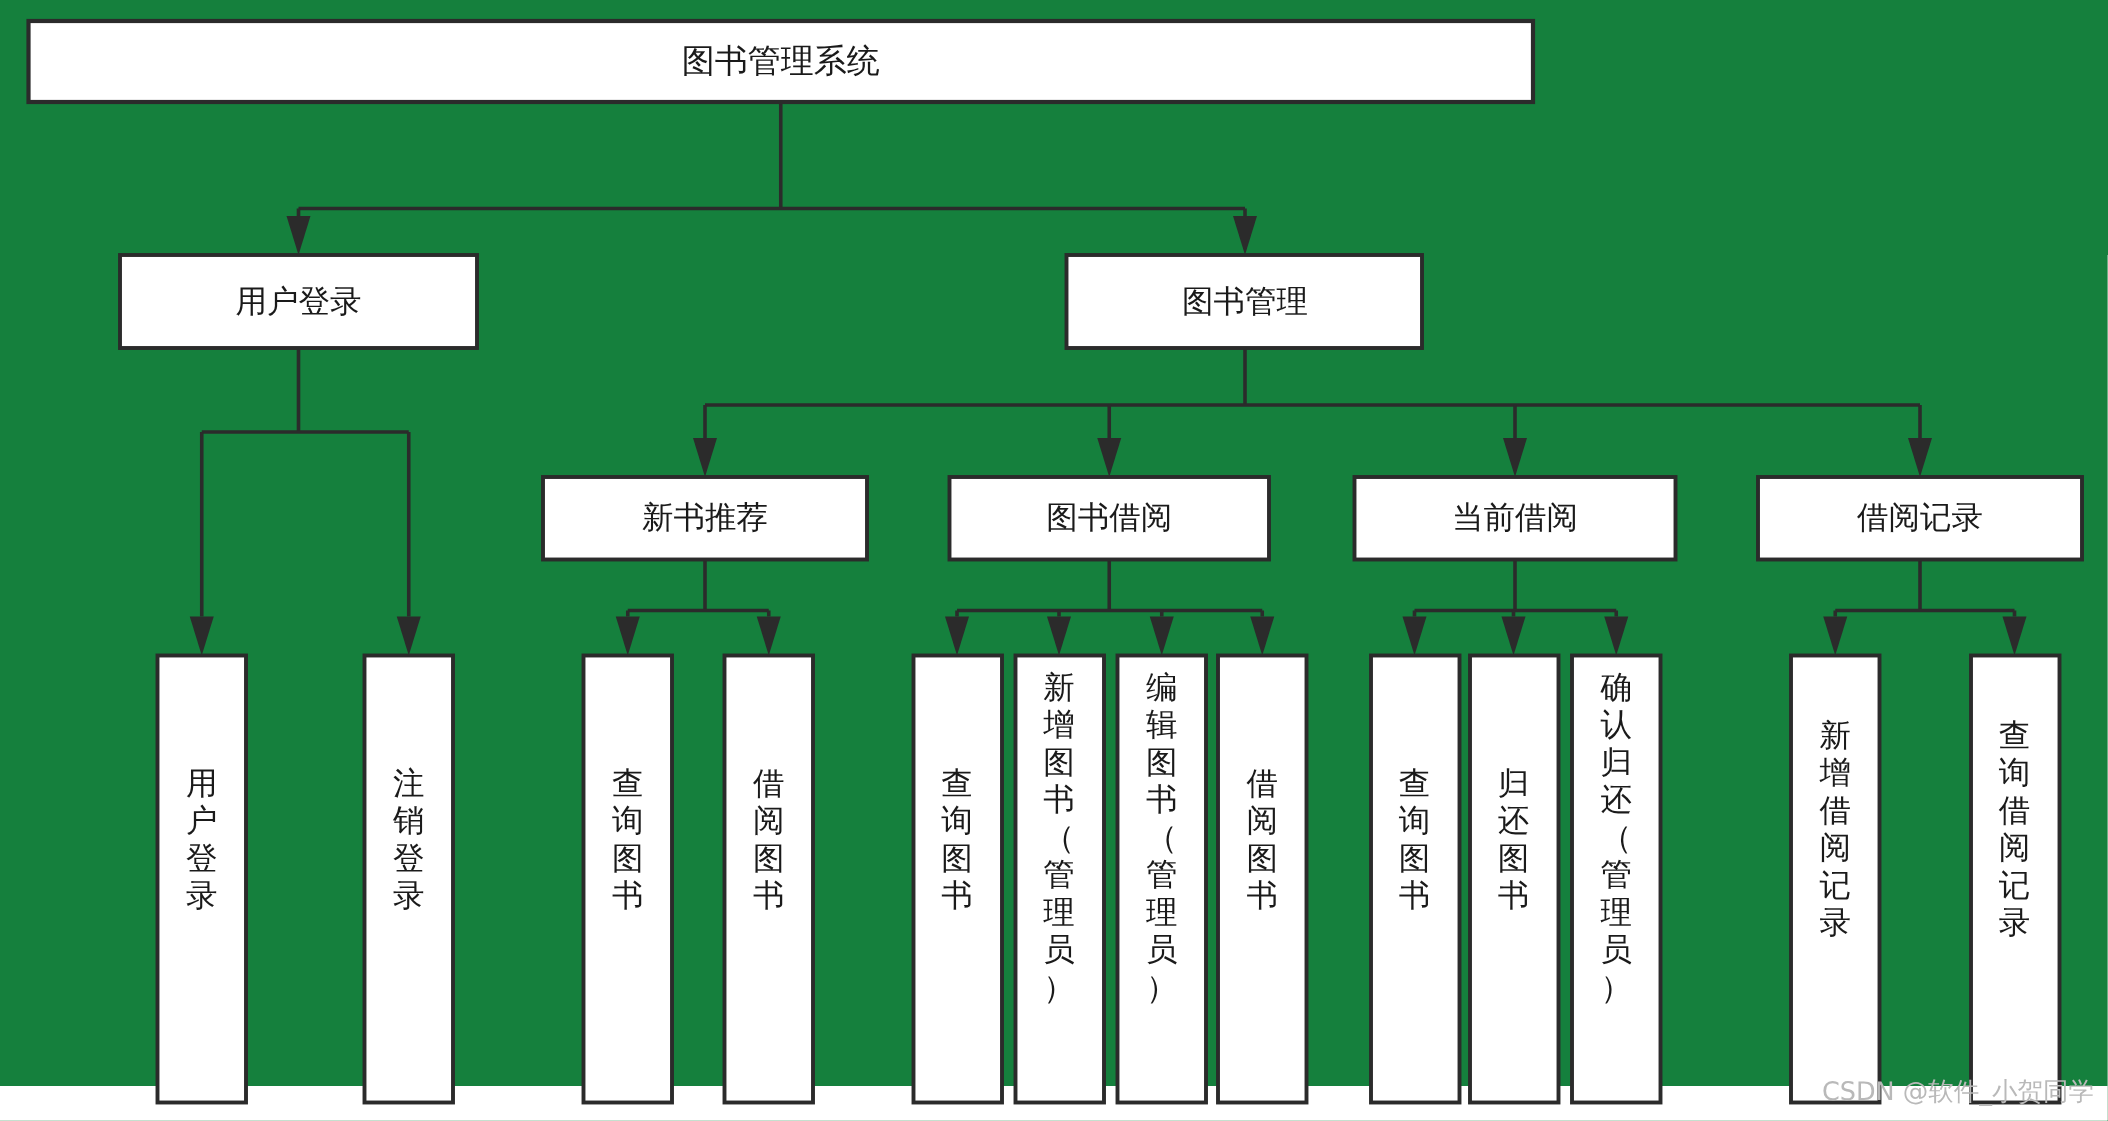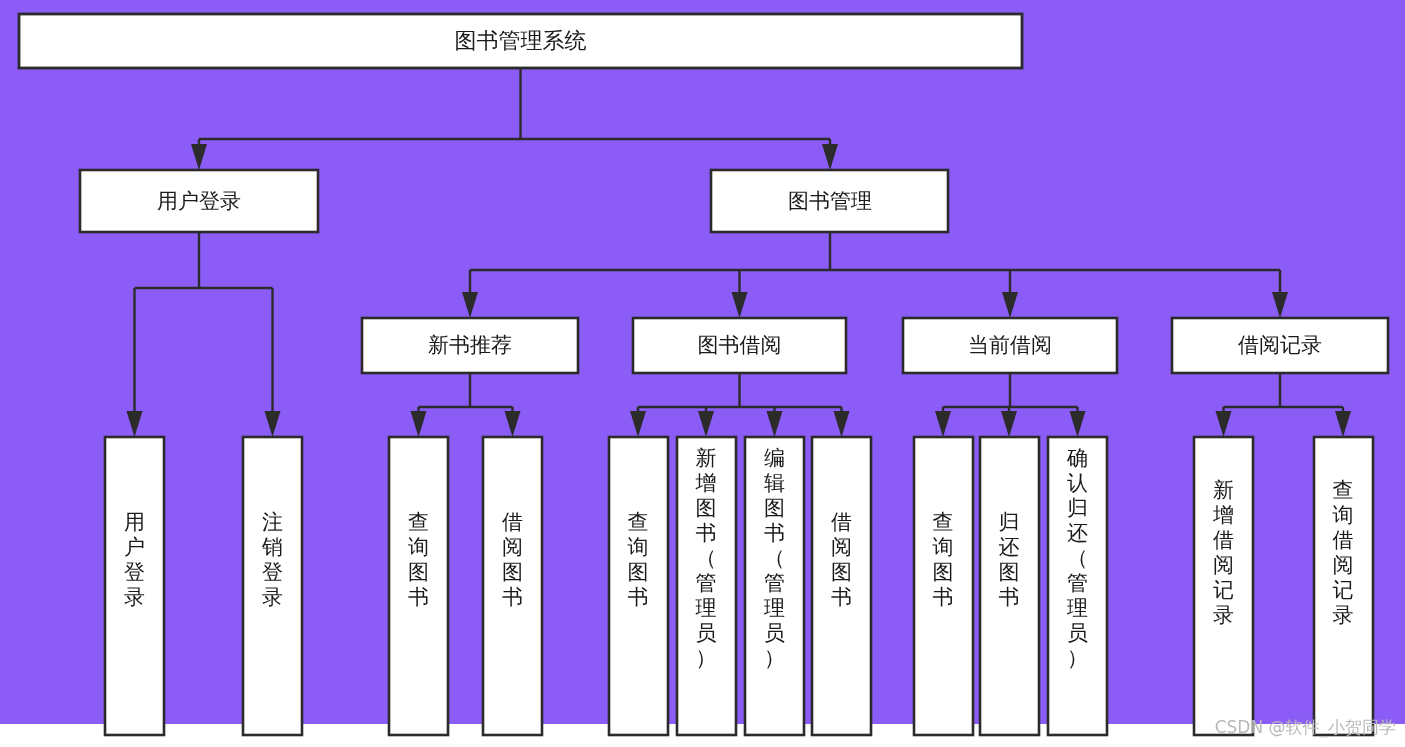--- a/index.html
+++ b/index.html
@@ -12,21 +12,21 @@
     width: 1405px;
     height: 747px;
     font-family: "DejaVu Sans", "Liberation Sans", sans-serif;
     overflow: hidden;
     position: relative;
   }
   #diagram-root {
     position: relative;
     width: 1405px;
     height: 724px;
-    background: #8b5cf6;
+    background: #15803d;
   }
   svg#flowchart {
     display: block;
     width: 1405px;
     height: 747px;
   }
   .node-box {
     fill: #ffffff;
     stroke: #2b2b2b;
     stroke-width: 2.6;

